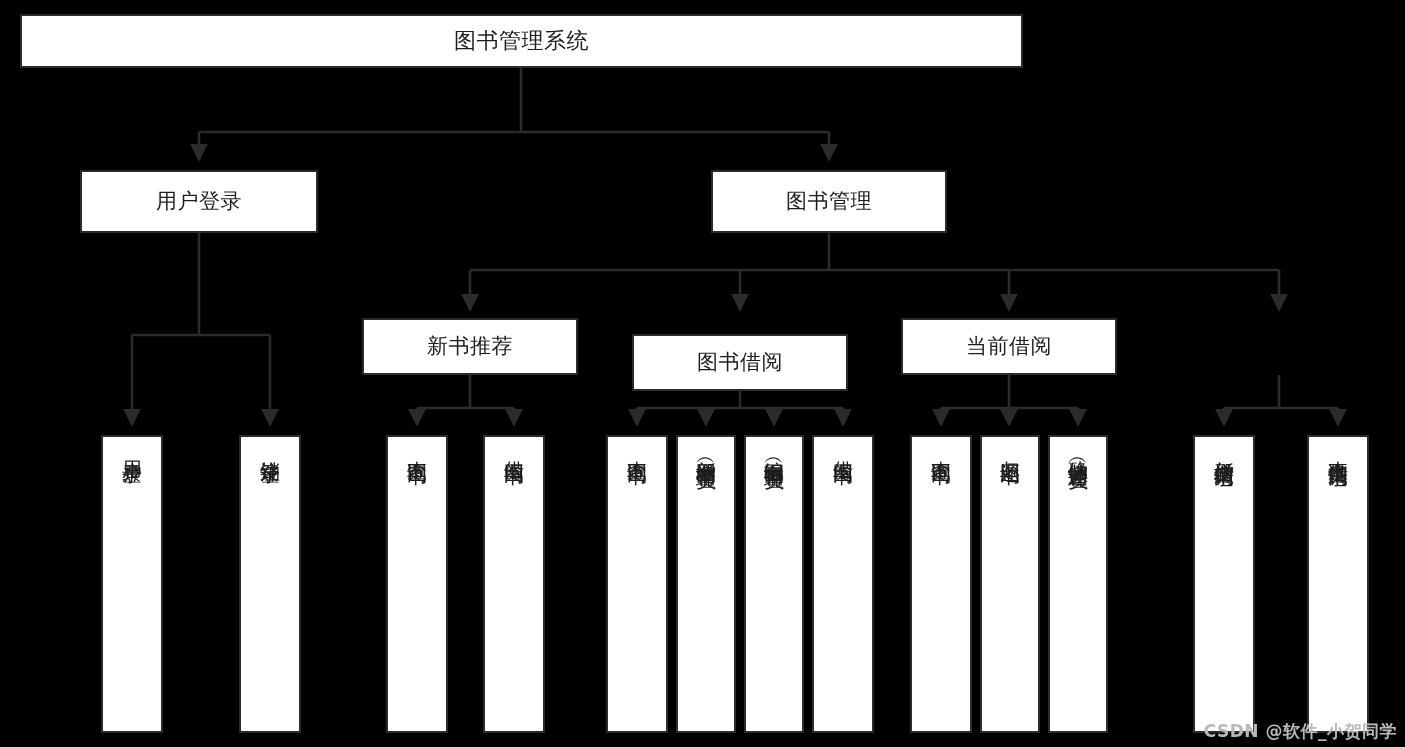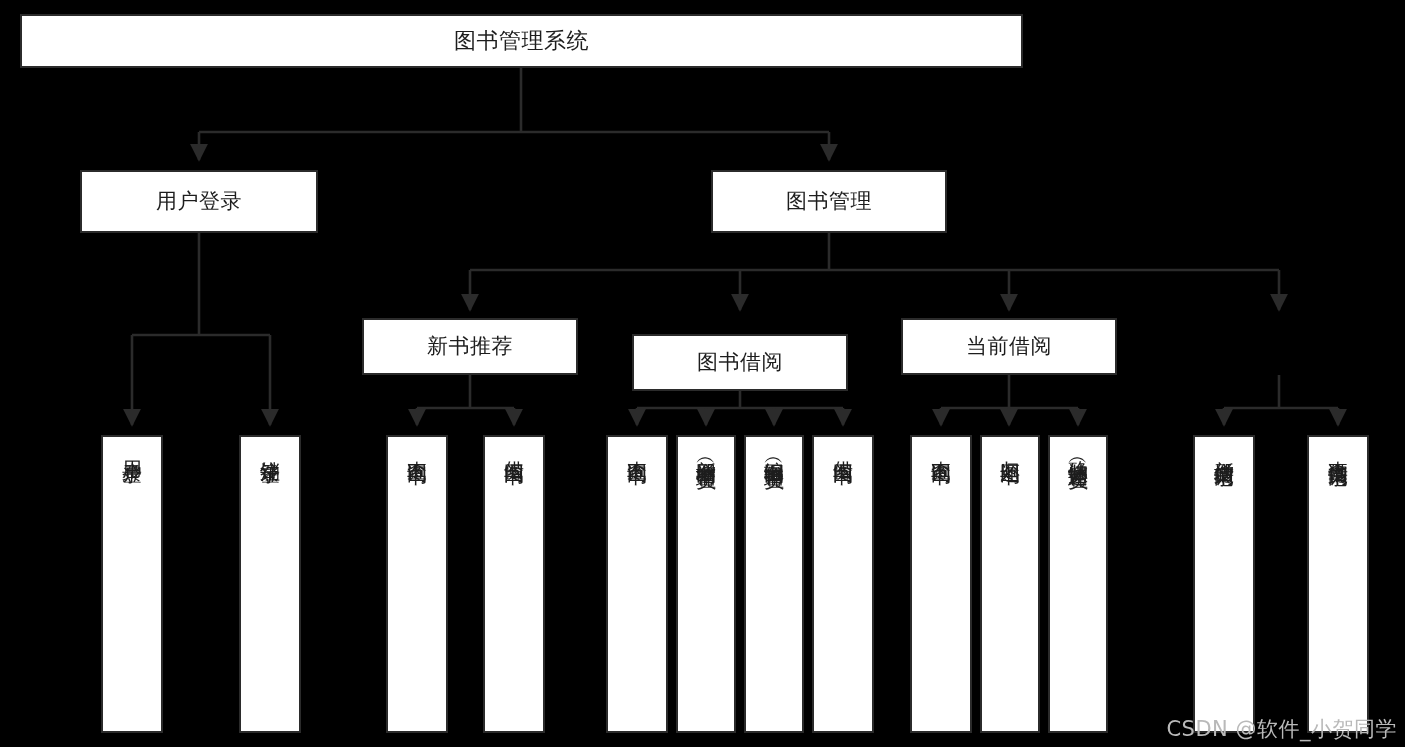--- a/index.html
+++ b/index.html
@@ -58,25 +58,26 @@
     text-orientation: upright;
     font-size: 20px;
     line-height: 1.05;
     letter-spacing: 1.5px;
     max-height: 280px;
   }
   #watermark {
     position: absolute;
     right: 8px;
     bottom: 4px;
-    font-size: 21px;
+    font-size: 17px;
     color: #b9b9b9;
     white-space: nowrap;
     letter-spacing: 0.5px;
     pointer-events: none;
+    font-weight: bold;
   }
 </style>
 </head>
 <body>
 
 <div id="diagram-root">
 
   <svg id="diagram-svg" viewBox="0 0 1405 747" xmlns="http://www.w3.org/2000/svg">
     <defs>
       <marker id="arrow" viewBox="0 0 10 10" refX="9" refY="5" markerWidth="7" markerHeight="7" orient="auto-start-reverse">

